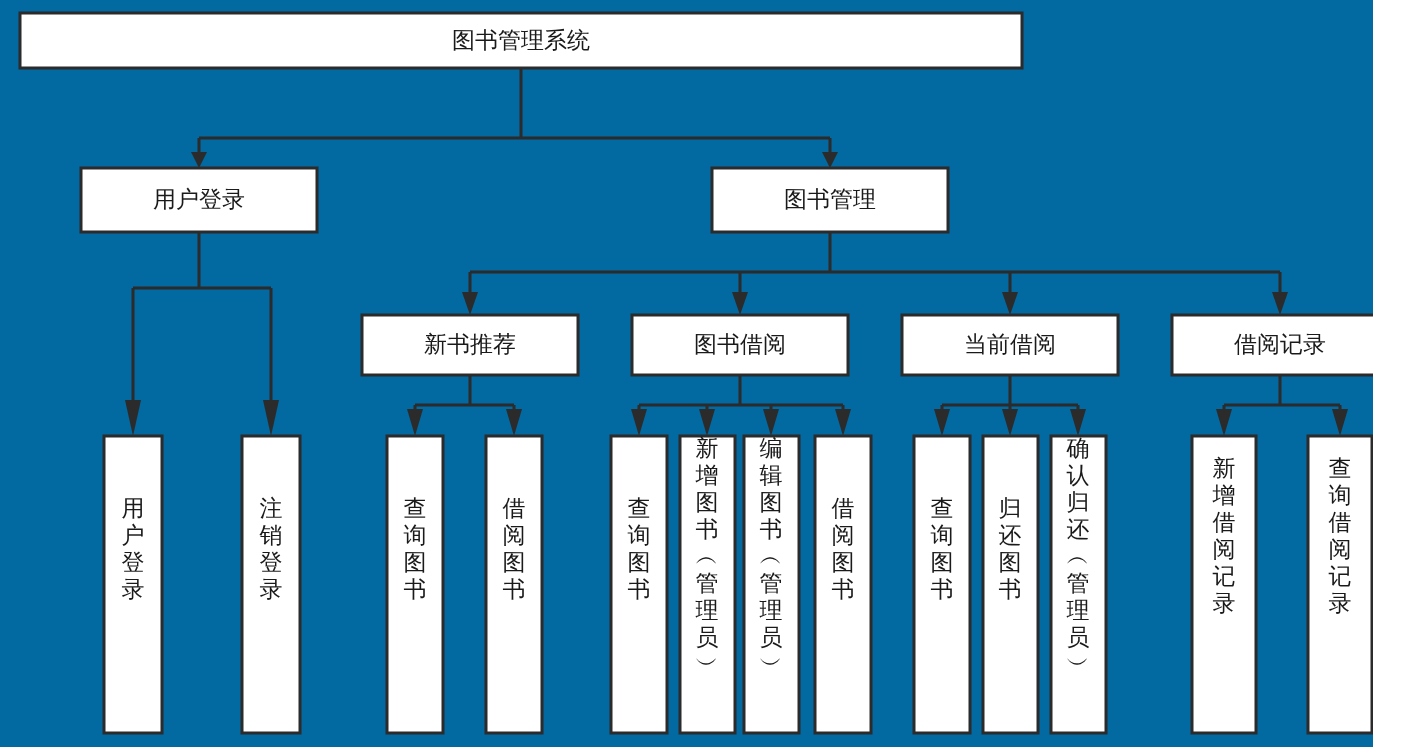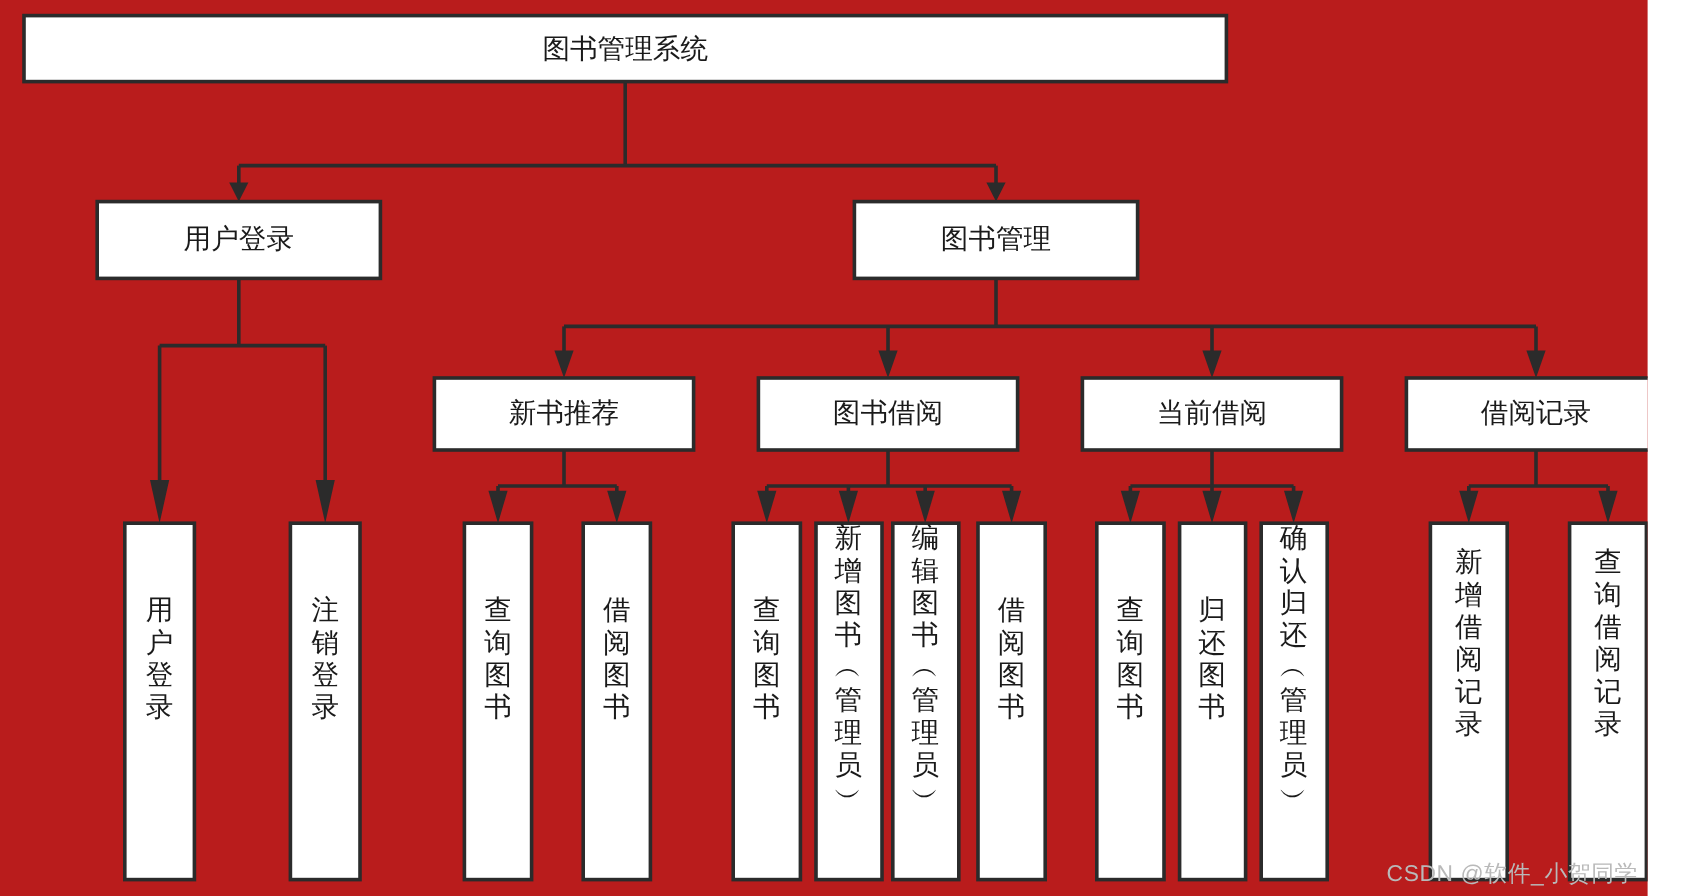--- a/index.html
+++ b/index.html
@@ -8,21 +8,21 @@
     padding: 0;
     background: #ffffff;
   }
   body {
     font-family: "Liberation Sans", "DejaVu Sans", sans-serif;
   }
   #canvas {
     position: relative;
     width: 1373px;
     height: 747px;
-    background: #b91c1c;
+    background: #0369a1;
     overflow: hidden;
   }
   svg#diagram {
     position: absolute;
     left: 0;
     top: 0;
     width: 1405px;
     height: 747px;
   }
   .node-box {
@@ -221,14 +221,13 @@
       <rect class="node-box" x="1192" y="436" width="64" height="297"></rect>
       <text class="node-label-v" x="1224" y="476"><tspan x="1224" dy="0">新</tspan><tspan x="1224" dy="27">增</tspan><tspan x="1224" dy="27">借</tspan><tspan x="1224" dy="27">阅</tspan><tspan x="1224" dy="27">记</tspan><tspan x="1224" dy="27">录</tspan></text>
     </g>
     <g>
       <rect class="node-box" x="1308" y="436" width="64" height="297"></rect>
       <text class="node-label-v" x="1340" y="476"><tspan x="1340" dy="0">查</tspan><tspan x="1340" dy="27">询</tspan><tspan x="1340" dy="27">借</tspan><tspan x="1340" dy="27">阅</tspan><tspan x="1340" dy="27">记</tspan><tspan x="1340" dy="27">录</tspan></text>
     </g>
 
   </svg>
 
-  <div class="watermark">CSDN @软件_小贺同学</div>
 </div>
 
 </body></html>

